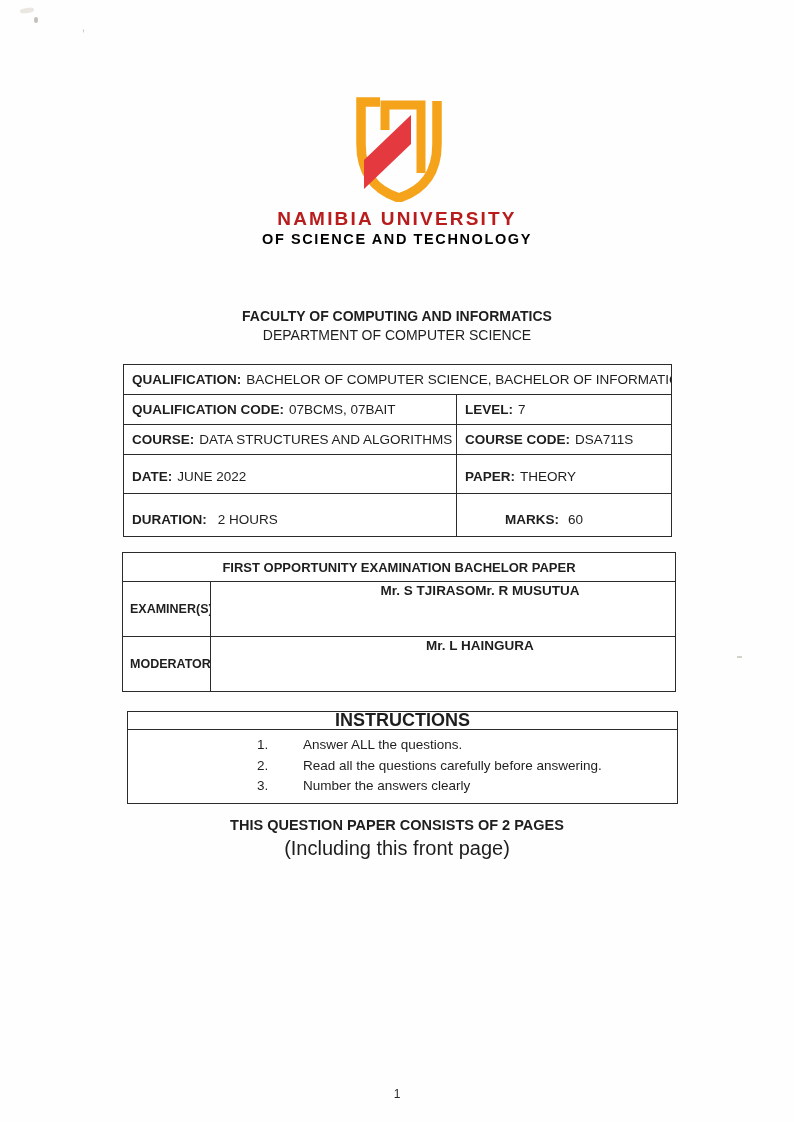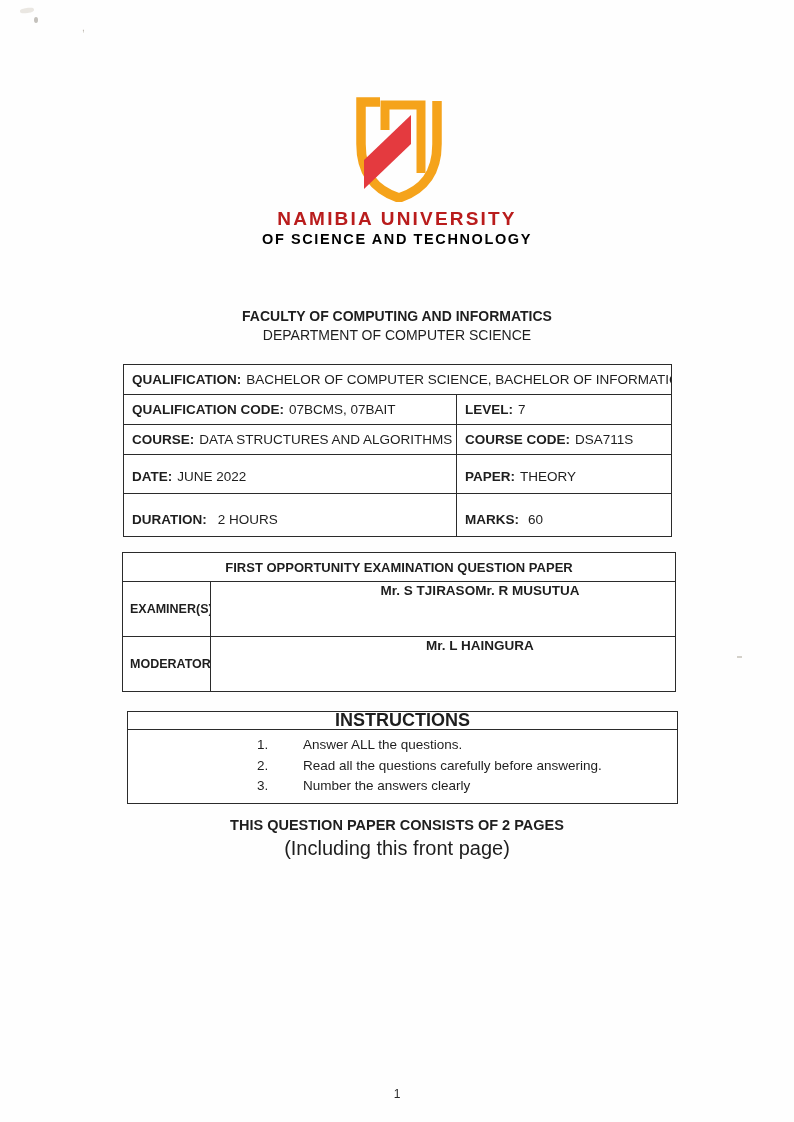--- a/index.html
+++ b/index.html
@@ -43,21 +43,21 @@
   .trow:first-child { border-top:none; }
   .cell { display:flex; align-items:center; padding:0 8px; font-size:13.5px; white-space:nowrap; overflow:hidden; }
   .lbl { font-weight:700; margin-right:5px; }
 
   
   .info-tbl { left:123px; top:364px; width:549px; }
   .info-tbl .r1 { height:29px;align-items:center; }
   .info-tbl .r2 { height:30px; }
   .info-tbl .r3 { height:30px; }
   .info-tbl .r4 { height:39px; }
-  .info-tbl .r5 { height:43px; }
+  .info-tbl .r5 { height:43px;gap:40px; }
   .info-tbl .cl { flex:0 0 333px; border-right:1.5px solid #2b2b2b;text-align:right; }
   .info-tbl .cr { flex:1 1 auto; }
   .info-tbl .r4 .cell, .info-tbl .r5 .cell { align-items:flex-end; padding-bottom:9px; }
 
   
   .exam-tbl { left:122px; top:552px; width:554px; }
   .exam-tbl .hd { height:28px; justify-content:center; font-weight:700; font-size:13px; display:flex; align-items:center; }
   .exam-tbl .rr { height:55px; }
   .exam-tbl .cl { flex:0 0 88px; border-right:1.5px solid #2b2b2b; font-weight:700; font-size:12.5px; padding:0 0 0 7px; }
   .exam-tbl .cr { flex:1 1 auto; display:flex; flex-direction:row; justify-content:center; padding-left:74px; font-weight:700; font-size:13.5px; line-height:17px; }
@@ -139,21 +139,21 @@
         <span style="margin-left:6px;">2 HOURS</span>
       </div>
       <div class="cell cr">
         <span class="lbl">MARKS:</span>
         <span style="margin-left:4px;">60</span>
       </div>
     </div>
   </div>
 
   <div class="tbl exam-tbl">
-    <div class="trow hd">FIRST OPPORTUNITY EXAMINATION QUESTION PAPER</div>
+    <div class="trow hd">FIRST OPPORTUNITY EXAMINATION BACHELOR PAPER</div>
     <div class="trow rr">
       <div class="cell cl">EXAMINER(S)</div>
       <div class="cr">
         <span>Mr. S TJIRASO</span>
         <span>Mr. R MUSUTUA</span>
       </div>
     </div>
     <div class="trow rr">
       <div class="cell cl">MODERATOR:</div>
       <div class="cr">

